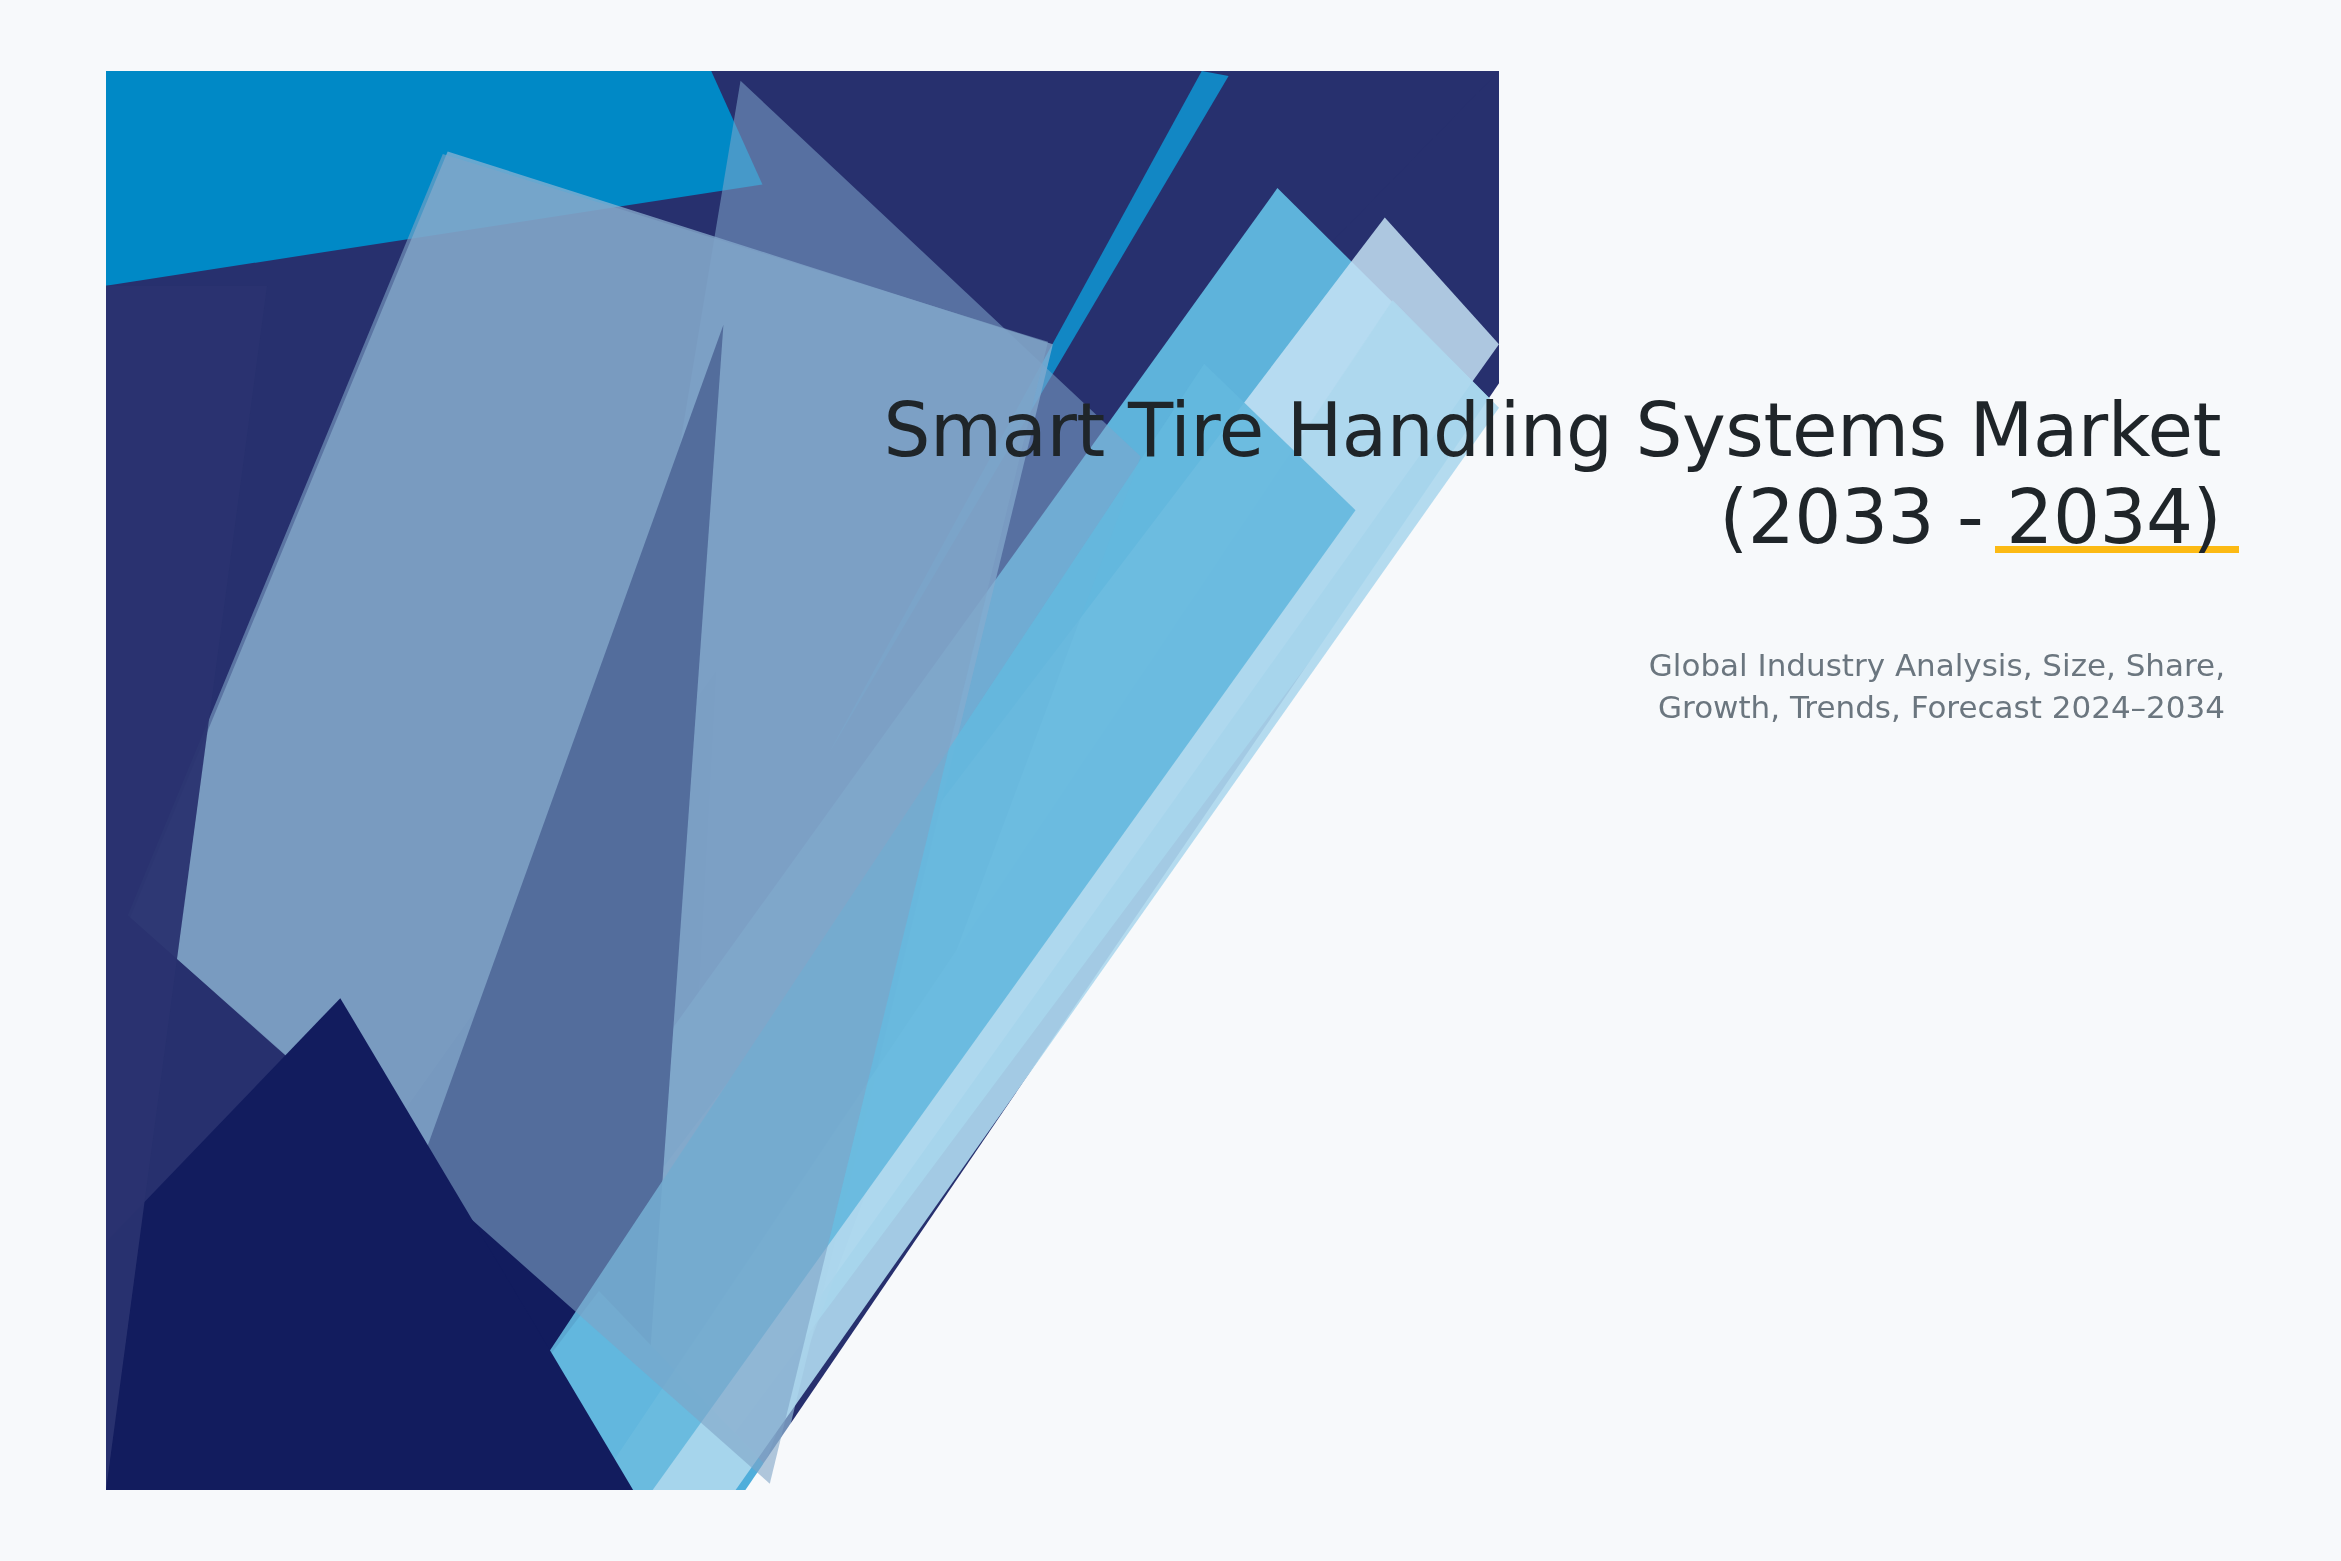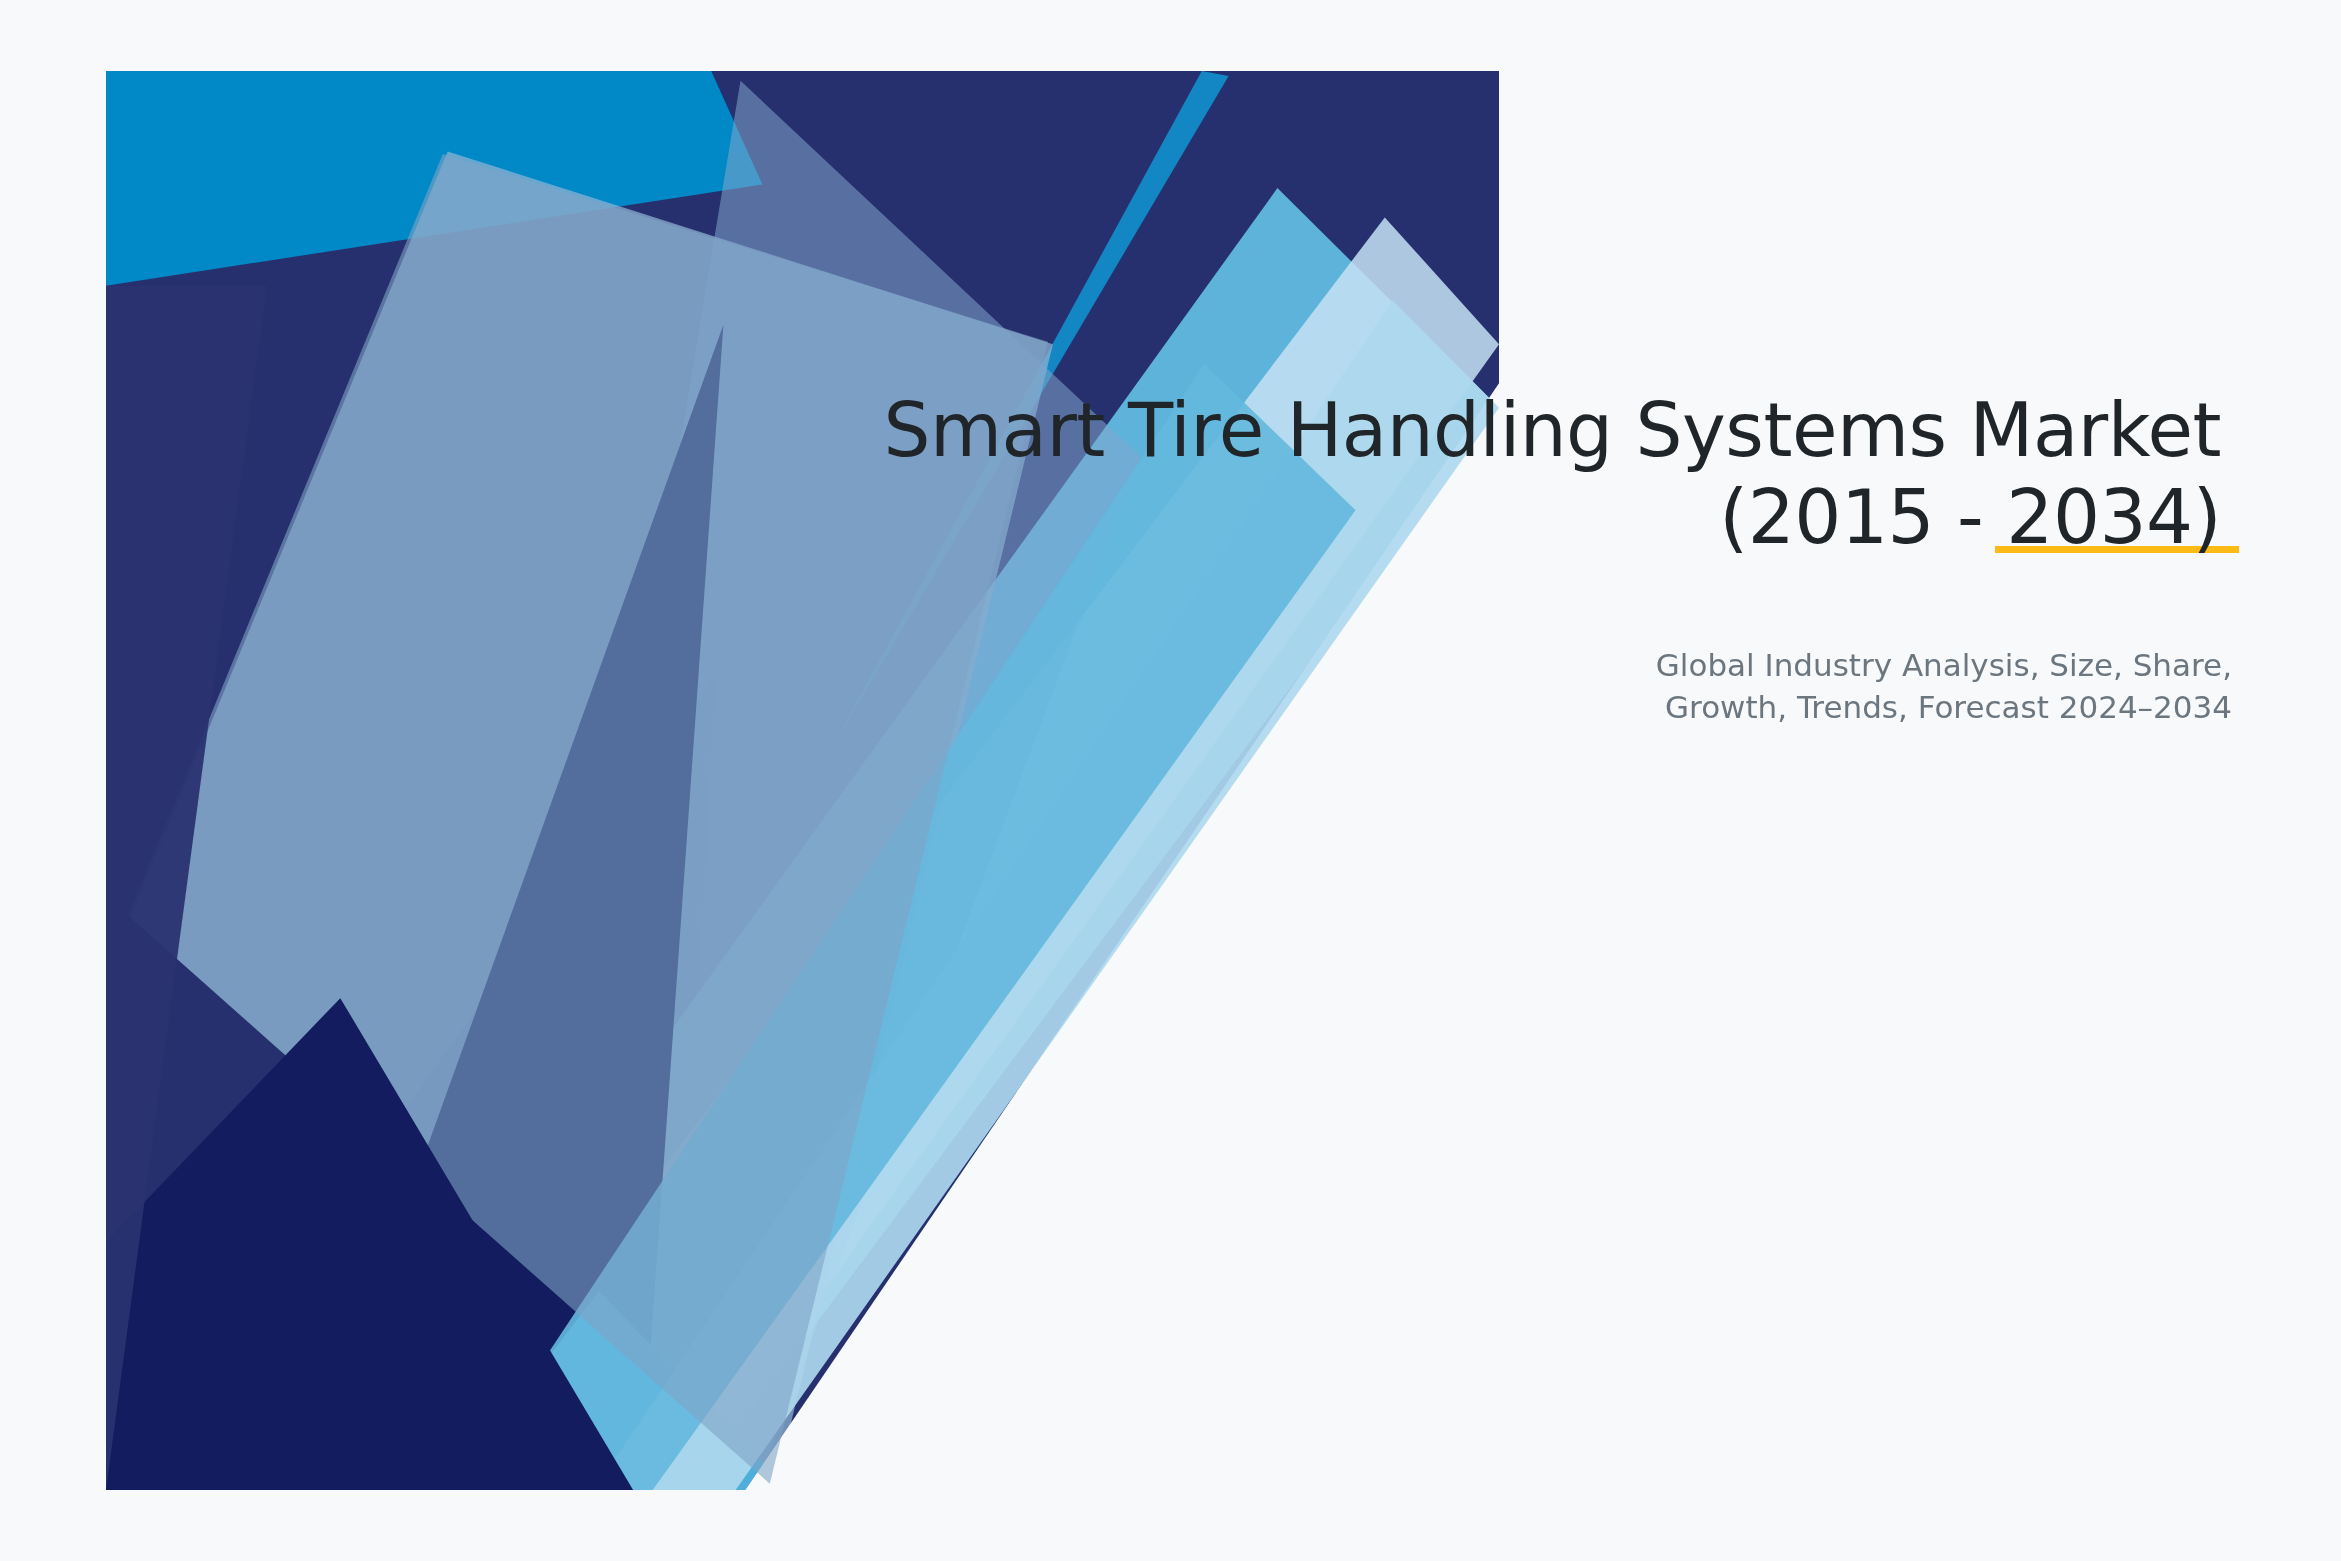--- a/index.html
+++ b/index.html
@@ -65,21 +65,21 @@
     position: absolute;
     left: 1214px;
     top: 159px;
     width: 244px;
     height: 6.8px;
     background: #fcba14;
     z-index: 1;
   }
 
   #report-subtitle {
-    margin: 5px;
+    margin: 12px;
     margin-top: 82px;
     font-family: "DejaVu Sans", sans-serif;
     font-weight: 400;
     font-size: 31px;
     line-height: 1.36;
     color: #6b767f;
     text-align: right;
     max-width: 644px;
     margin-left: auto;
   }
@@ -126,21 +126,21 @@
 
       <polygon points="0,440 330,440 0,2908" fill="#2A3370" opacity="0.95"></polygon>
 
     </svg>
   </div>
 
   <div id="textblock">
 
     <div id="title-wrap">
       <div id="title-accent-bar"></div>
-      <h1 id="report-title"><span>Smart Tire Handling Systems Market</span><br><span>(2015 - 2034)</span></h1>
+      <h1 id="report-title"><span>Smart Tire Handling Systems Market</span><br><span>(2033 - 2034)</span></h1>
     </div>
 
     <p id="report-subtitle">Global Industry Analysis, Size, Share, Growth, Trends, Forecast 2024–2034</p>
 
   </div>
 
 </div>
 
 
 </body></html>

